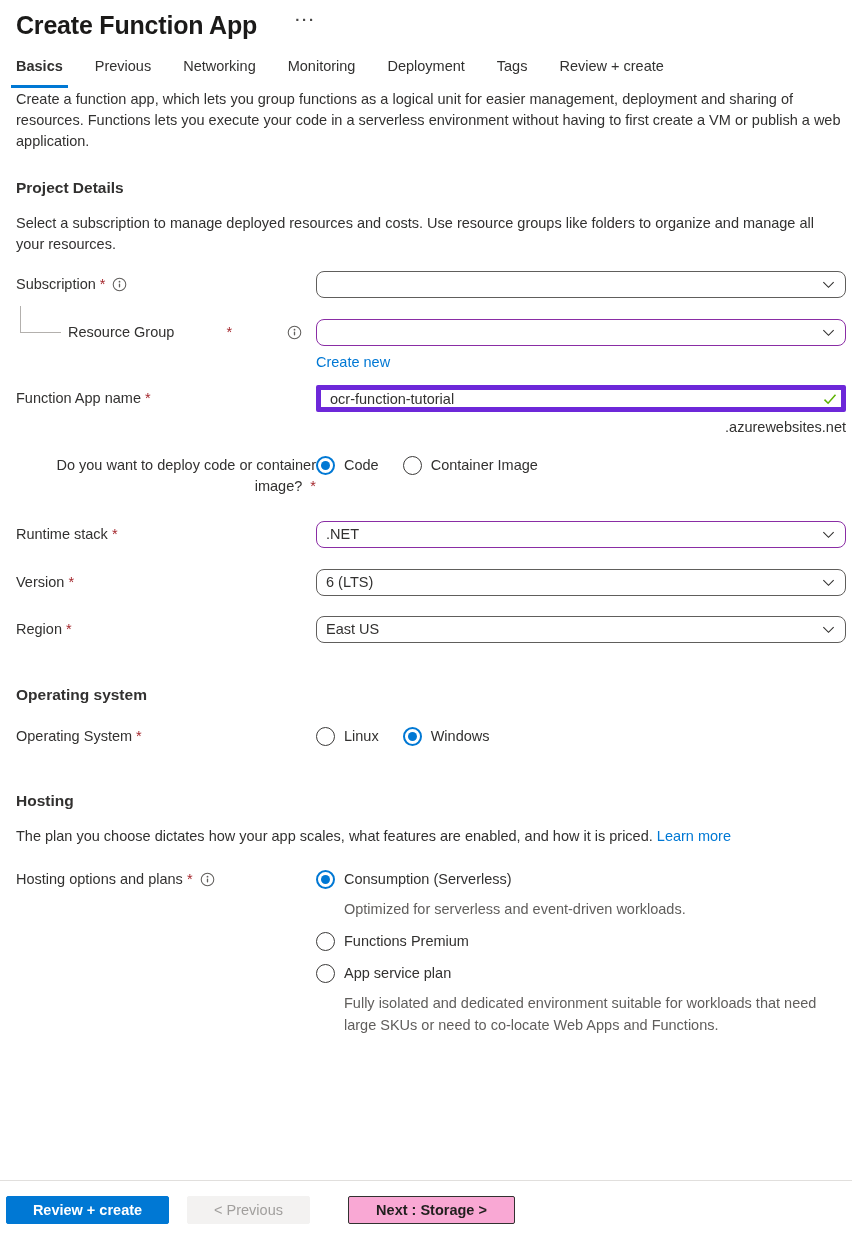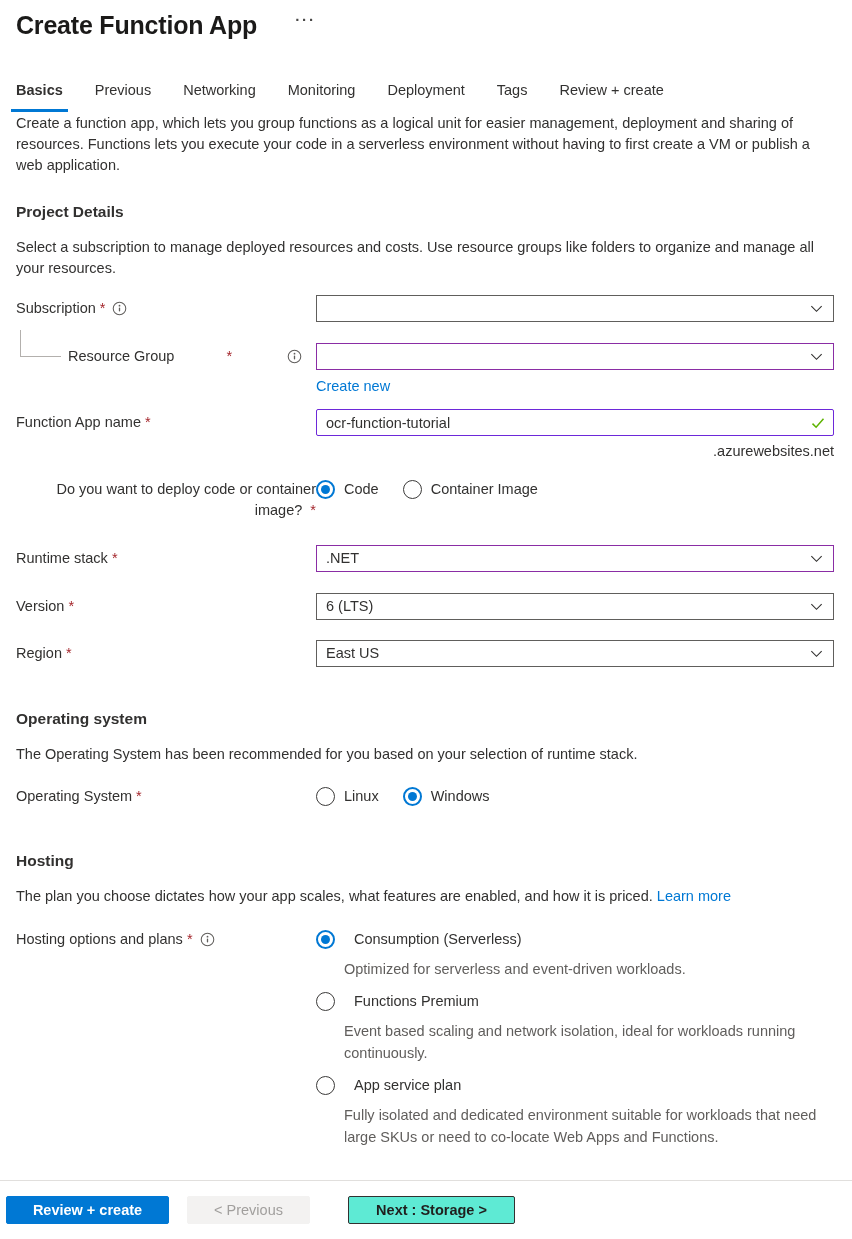--- a/index.html
+++ b/index.html
@@ -3,53 +3,53 @@
 <meta charset="utf-8">
 <style>
   * { box-sizing: border-box; }
   html,body { margin:0; padding:0; }
   body {
     width:852px; height:1239px; position:relative; overflow:hidden;
     background:#fff; color:#323130;
     font-family:"Liberation Sans","DejaVu Sans",sans-serif;
     font-size:14.5px; line-height:21px;
   }
-  .content { padding:8px 18px 0 16px; }
+  .content { padding:8px 6px 0 16px; }
 
   
   .page-title-row { display:flex; align-items:center; }
   .page-title { font-size:25px; line-height:34px; font-weight:700; color:#1b1a19; letter-spacing:-0.2px; }
   .more-dots { margin-left:38px; color:#494847; font-size:15px; letter-spacing:2px; font-weight:700; line-height:10px; cursor:pointer; padding-bottom:10px; }
 
   
-  .tabs { display:flex; margin-top:38px; margin-left:-5px; }
+  .tabs { display:flex; margin-top:14px; margin-left:-5px; }
   .tab { padding:0 5px 8px 5px; margin-right:22px; color:#323130; cursor:pointer; border-bottom:3px solid transparent; }
   .tab.active { font-weight:700; border-bottom:3px solid #0078d4; }
 
   .para { margin-top:1px; }
   .section-heading { margin-top:26px; font-size:15.5px; font-weight:700; color:#323130; line-height:20px; }
 
   
   .form-row { display:flex; align-items:flex-start; }
   .label-col { width:300px; flex:none; padding-top:3px; display:flex; align-items:center; }
   .control-col { flex:1; min-width:0; }
   .req { color:#a4262c; margin-left:4px; }
   .info-icon { margin-left:7px; display:inline-flex; cursor:pointer; }
 
   .field {
-    height:27px; width:100%; border:1px solid #605e5c; border-radius:0; background:#fff;
+    height:27px; width:100%; border:1px solid #605e5c; border-radius:8px; background:#fff;
     display:flex; align-items:center; justify-content:space-between; padding:0 9px; cursor:pointer;
   }
   .field.purple { border:1.5px solid #8a2da5; }
   .field .value { white-space:nowrap; overflow:hidden; }
   .chev { flex:none; margin-left:8px; display:flex; }
 
   .text-input-wrap { position:relative; width:100%; }
   .text-input {
-    height:27px; width:100%; border:1px solid #6d28d9; border-radius:2px; padding:0 30px 0 9px;
+    height:27px; width:100%; border:5px solid #6d28d9; border-radius:2px; padding:0 30px 0 9px;
     font-family:inherit; font-size:14.5px; color:#323130; outline:none;
   }
   .valid-check { position:absolute; right:8px; top:6px; }
 
   .link { color:#0078d4; text-decoration:none; cursor:pointer; }
   .create-new { display:inline-block; margin-top:6px; }
   .suffix-line { text-align:right; margin-top:5px; color:#323130; }
 
   
   .radio-row { display:flex; align-items:center; }
@@ -60,31 +60,31 @@
   .radio-label { margin-left:9px; }
 
   
   .rg-row { position:relative; margin-top:21px; }
   .elbow { position:absolute; left:4px; top:-13px; width:41px; height:27px;
            border-left:1px solid #b3b0ad; border-bottom:1px solid #b3b0ad; }
   .rg-label-col { padding-left:52px;gap:48px; }
 
   
   .plan-option { margin-bottom:11px; }
-  .plan-head { display:flex; align-items:center; cursor:pointer;gap:10px; }
+  .plan-head { display:flex; align-items:center; cursor:pointer; }
   .plan-desc { margin-left:28px; color:#605e5c; line-height:22px; margin-top:8px; }
 
   
   .footer { position:absolute; left:0; right:0; bottom:0; height:59px; border-top:1px solid #e1dfdd;
             background:#fff; display:flex; align-items:center; padding-left:6px; }
   .btn { height:28px; border-radius:2px; font-family:inherit; font-size:14.5px; display:inline-flex;
          align-items:center; justify-content:center; cursor:pointer; }
   .btn-primary { background:#0078d4; color:#fff; font-weight:700; border:1px solid #0078d4; width:163px; }
   .btn-disabled { background:#f3f2f1; color:#a19f9d; border:1px solid #f3f2f1; width:123px; margin-left:18px; cursor:default; }
-  .btn-outline { background:#5eead4; color:#201f1e; border:1px solid #323130; font-weight:600; width:167px; margin-left:38px; }
+  .btn-outline { background:#f9a8d4; color:#201f1e; border:1px solid #323130; font-weight:600; width:167px; margin-left:38px; }
 </style>
 </head>
 <body>
 
 <div class="content">
 
   <div class="page-title-row">
     <span class="page-title">Create Function App</span>
     <span class="more-dots">···</span>
   </div>
@@ -237,21 +237,20 @@
         <span class="chev">
           <svg width="15" height="15" viewBox="0 0 16 16">
               <path d="M2.5 5.5l5.5 5.5 5.5-5.5" fill="none" stroke="#323130" stroke-width="1.2"></path>
             </svg>
         </span>
       </div>
     </div>
   </div>
 
   <div class="section-heading" style="margin-top:42px">Operating system</div>
-  <div class="para" style="margin-top:15px">The Operating System has been recommended for you based on your selection of runtime stack.</div>
 
   <div class="form-row" style="margin-top:21px">
     <div class="label-col" style="padding-top:0">
       <span>Operating System</span>
       <span class="req">*</span>
     </div>
     <div class="control-col">
       <div class="radio-row">
         <div class="radio-option">
           <span class="radio"></span>
@@ -291,21 +290,20 @@
           <span class="radio-label">Consumption (Serverless)</span>
         </div>
         <div class="plan-desc">Optimized for serverless and event-driven workloads.</div>
       </div>
 
       <div class="plan-option">
         <div class="plan-head">
           <span class="radio"></span>
           <span class="radio-label">Functions Premium</span>
         </div>
-        <div class="plan-desc">Event based scaling and network isolation, ideal for workloads running continuously.</div>
       </div>
 
       <div class="plan-option">
         <div class="plan-head">
           <span class="radio"></span>
           <span class="radio-label">App service plan</span>
         </div>
         <div class="plan-desc">Fully isolated and dedicated environment suitable for workloads that need large SKUs or need to co-locate Web Apps and Functions.</div>
       </div>
 

